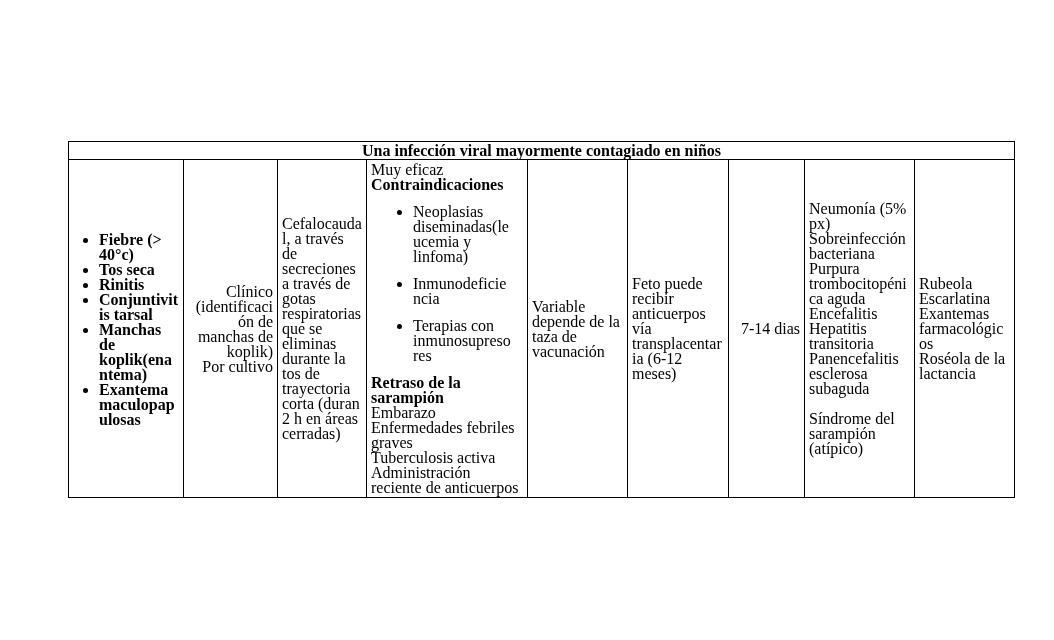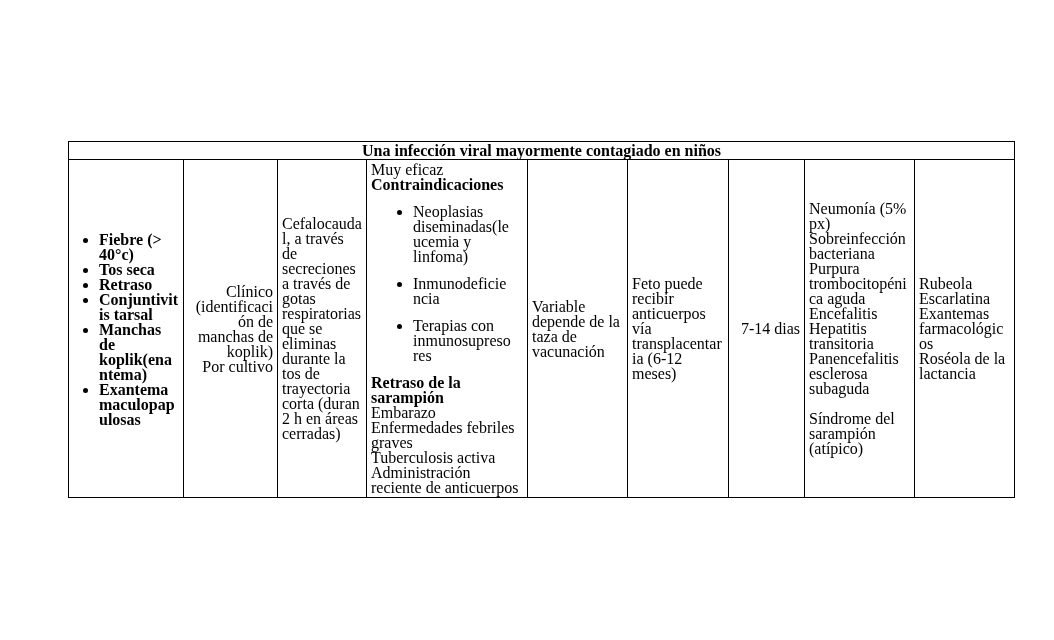--- a/index.html
+++ b/index.html
@@ -99,21 +99,21 @@
       <td colspan="9">Una infección viral mayormente contagiado en niños</td>
     </tr>
 
 
     <tr class="data-row">
 
       <td class="v-top">
         <ul class="manif-list">
               <li>Fiebre (&gt; 40°c)</li>
               <li>Tos seca</li>
-              <li>Retraso</li>
+              <li>Rinitis</li>
               <li>Conjuntivitis tarsal</li>
               <li>Manchas de koplik(enantema)</li>
               <li>Exantema maculopapulosas</li>
             </ul>
       </td>
 
       <td class="t-center">
         <div class="preline">Clínico (identificación de manchas de koplik)
 Por cultivo</div>
       </td>

